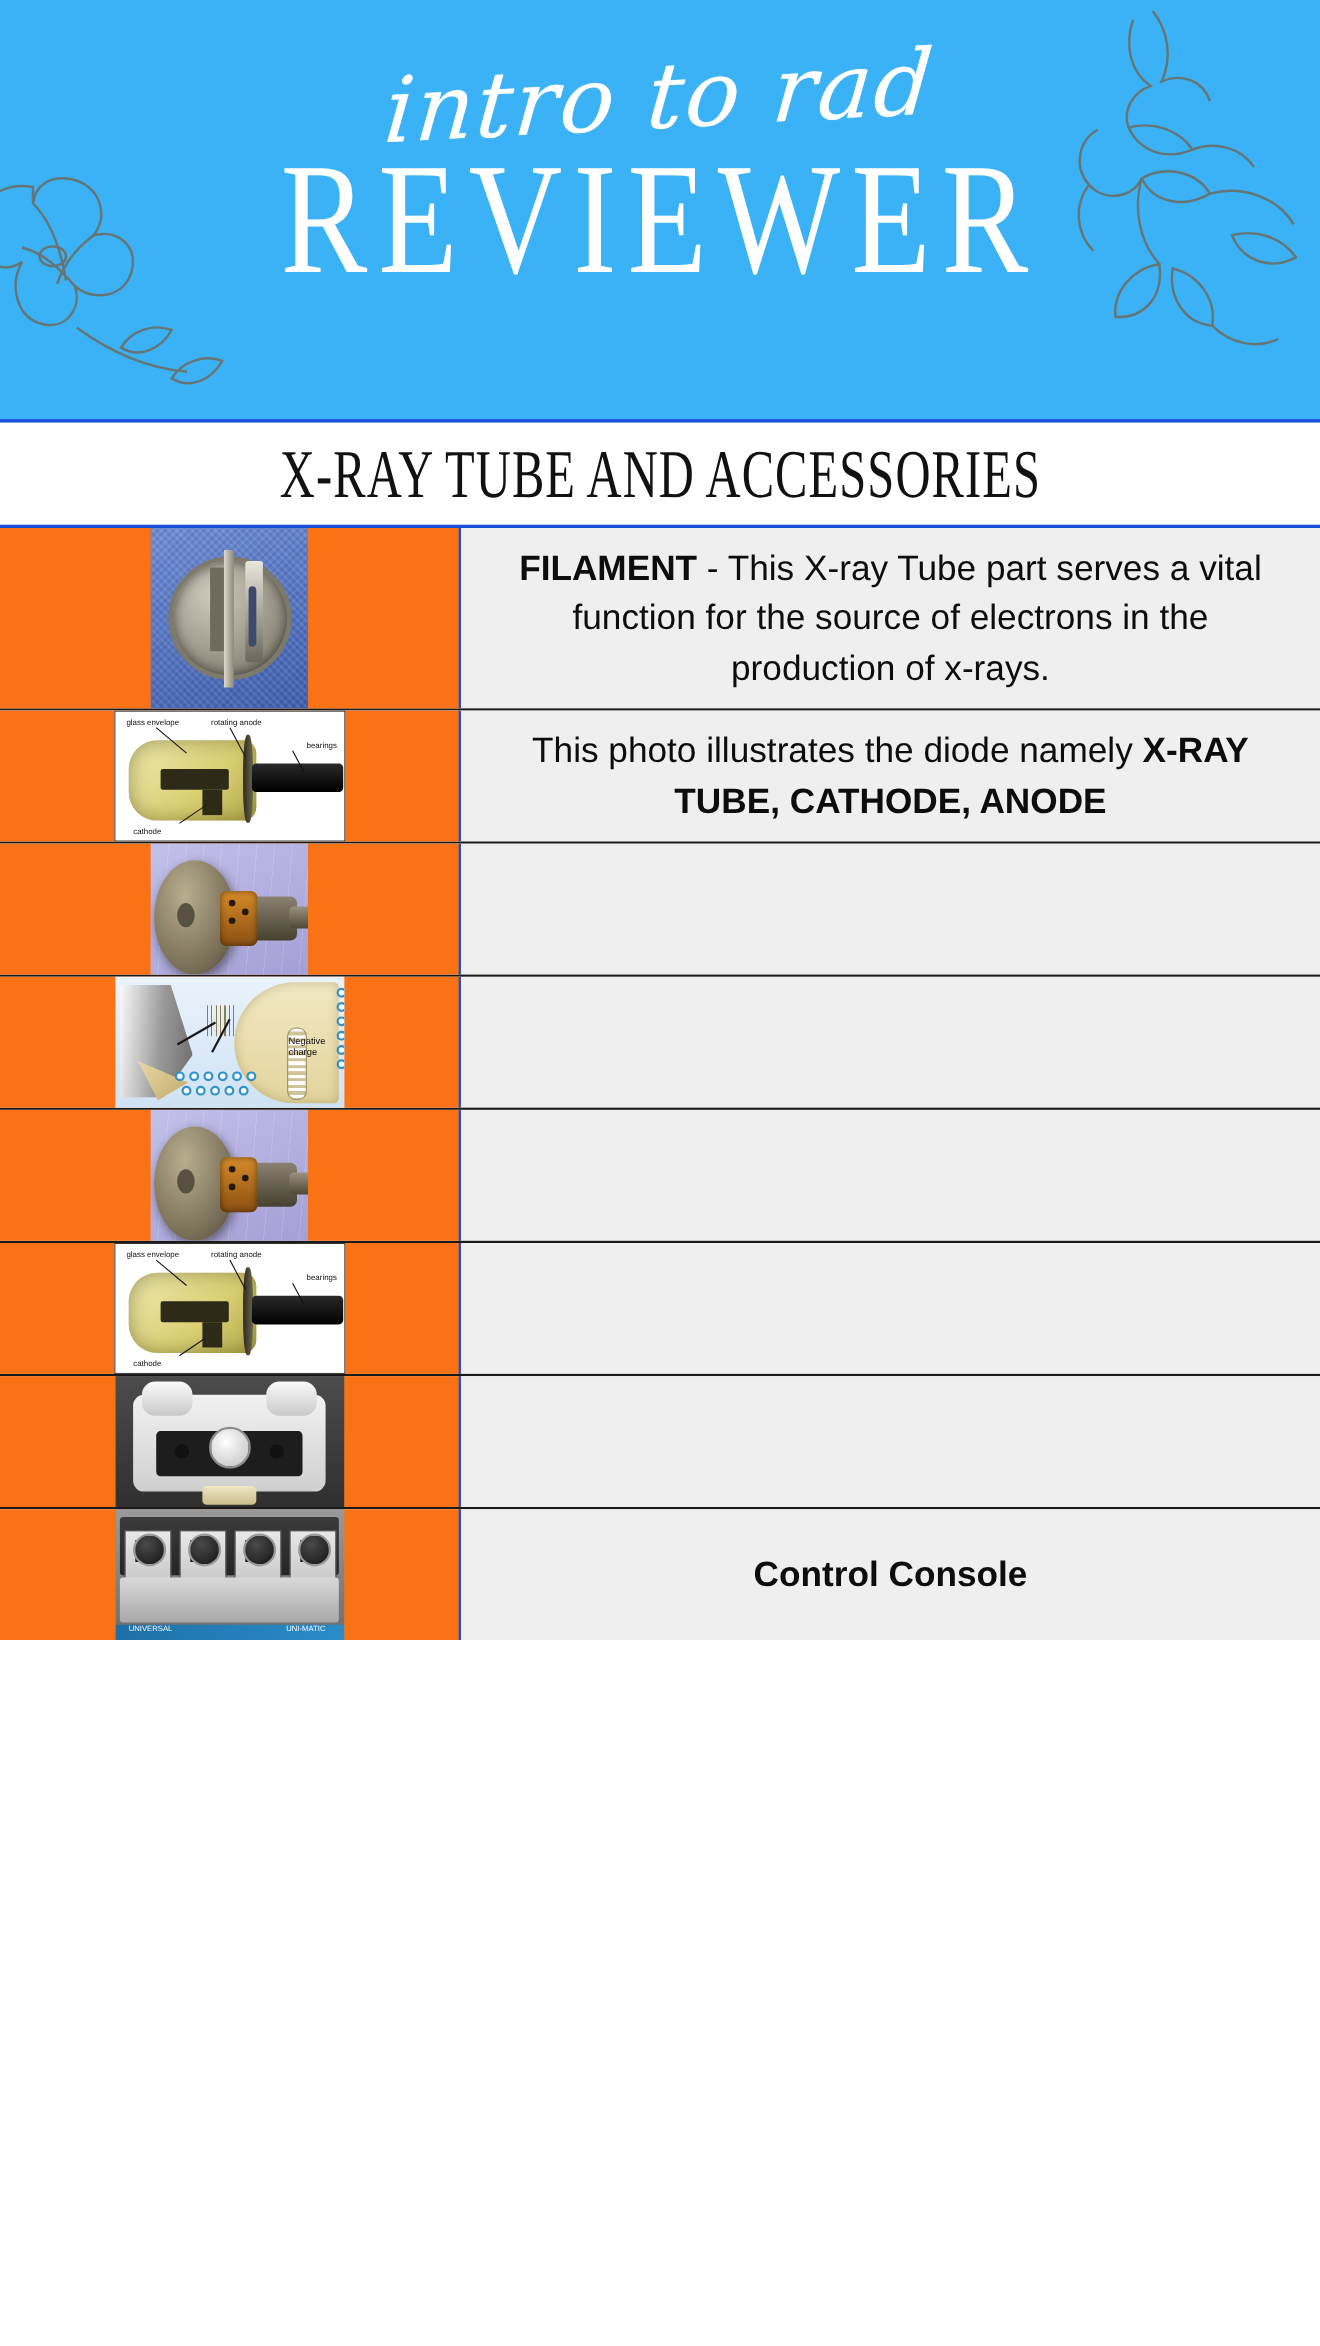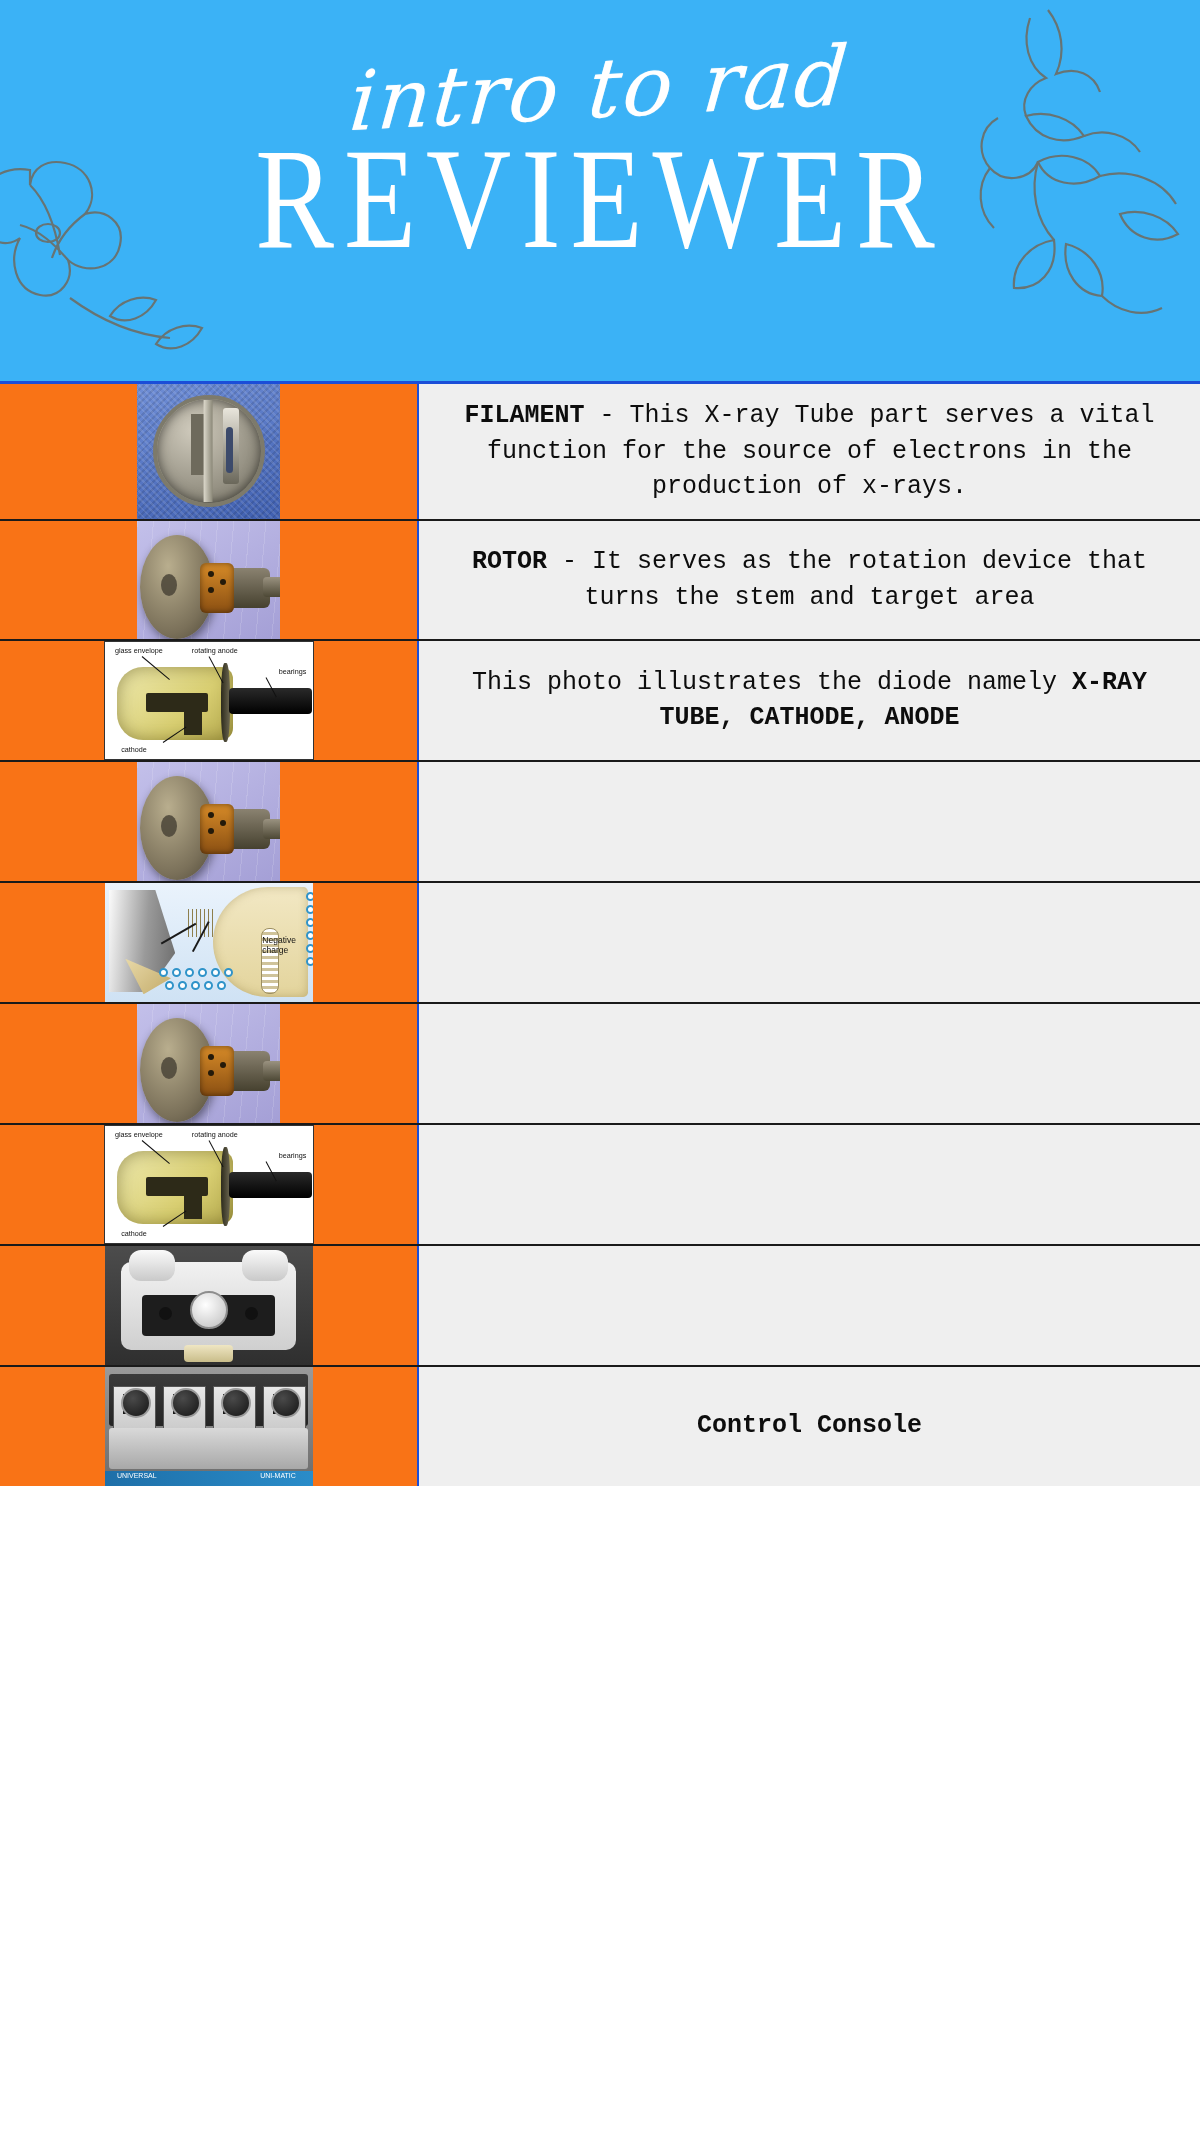--- a/index.html
+++ b/index.html
@@ -97,24 +97,24 @@
     flex:1 1 auto;
     display:flex;
     align-items:center;
     justify-content:center;
     padding:14px 42px;
     box-sizing:border-box;
   }
   .cell-txt p{
     margin:0;
     text-align:center;
-    font-size:25px;
+    font-size:32px;
     line-height:1.42;
     color:#0d0d0d;
-    font-family:Liberation Mono, monospace;
+    font-family:Liberation Sans, sans-serif;
   }
   .cell-txt b{font-weight:bold;}
   .cell-txt.centered p{font-weight:bold;}
 
   .thumb{
     position:relative;
     overflow:hidden;
     align-self:stretch;
   }
 
@@ -356,57 +356,42 @@
       <path d="M110 168 C96 186 98 212 114 228"></path>
       <path d="M204 136 C224 128 248 134 260 152"></path>
     </svg>
 
     <div class="header-inner">
       <div class="script-title">intro to rad</div>
       <div class="main-title">REVIEWER</div>
     </div>
   </div>
 
+  <div class="subtitle-band">
+    <div class="subtitle">X-RAY TUBE AND ACCESSORIES</div>
+  </div>
 
   <div class="table">
 
     <div class="row" style="min-height:118px">
       <div class="cell-img">
         <div class="thumb img-filament">
           <div class="cloth"></div>
             <div class="disc"></div>
           <div class="bar b2"></div>
             <div class="bar b1"></div>
           <div class="bar b3"></div>
             <div class="bar b4"></div>
         </div>
       </div>
       <div class="cell-txt">
         <p><b>FILAMENT</b> - This X-ray Tube part serves a vital function for the source of electrons in the production of x-rays.</p>
       </div>
     </div>
 
-    <div class="row" style="min-height:118px">
-      <div class="cell-img">
-        <div class="thumb img-rotor">
-          <div class="cloth"></div>
-            <div class="anode"></div>
-          <div class="stem"></div>
-            <div class="stem2"></div>
-          <div class="ring">
-              <i></i>
-              <i></i>
-              <i></i>
-            </div>
-        </div>
-      </div>
-      <div class="cell-txt">
-        <p><b>ROTOR</b> - It serves as the rotation device that turns the stem and target area</p>
-      </div>
-    </div>
 
     <div class="row" style="min-height:119px">
       <div class="cell-img">
         <div class="thumb img-tube">
           <div class="bg"></div>
           <div class="glass"></div>
           <div class="catblock"></div>
           <div class="catstub"></div>
           <div class="anodedisc"></div>
           <div class="neck"></div>

